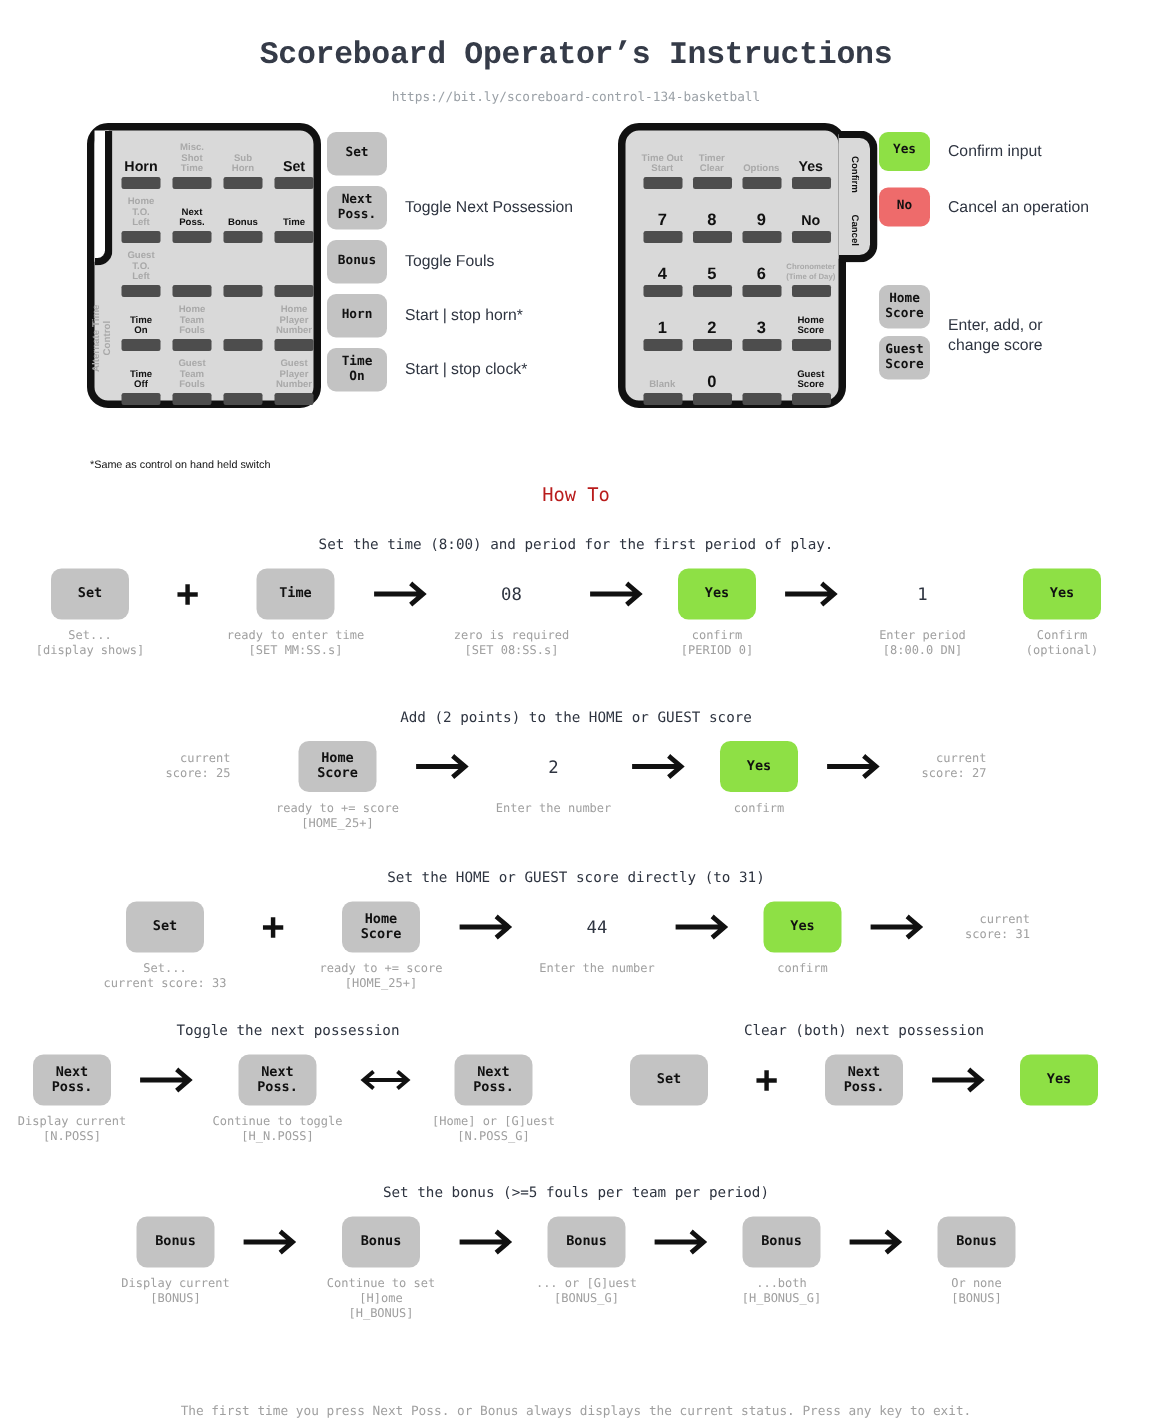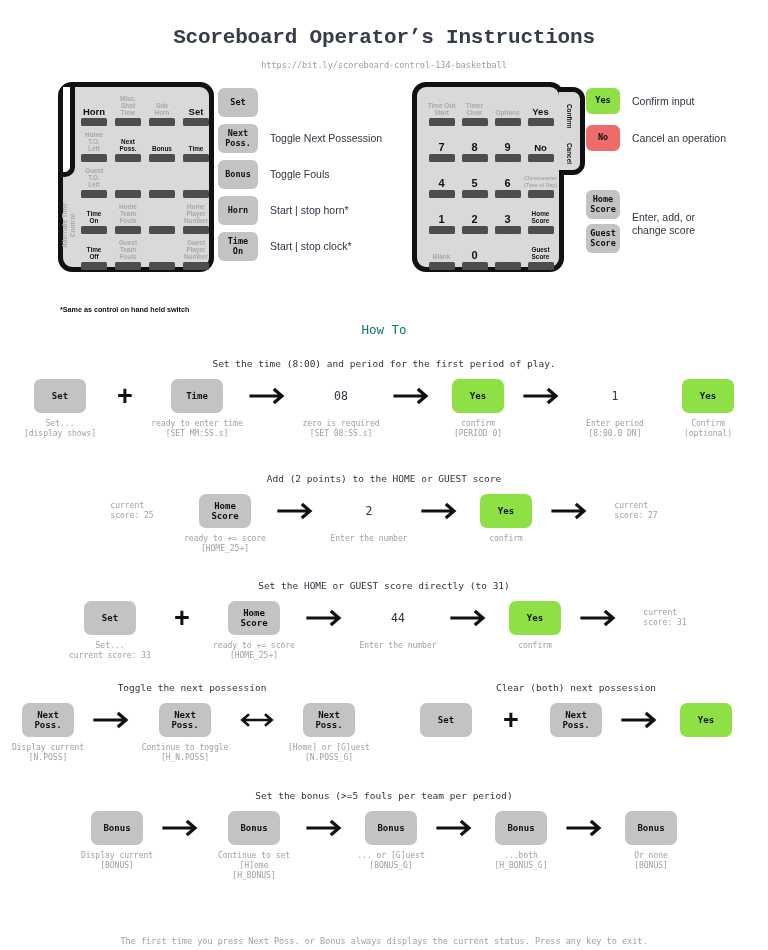--- a/index.html
+++ b/index.html
@@ -124,29 +124,29 @@
   }
   .key.green { background: #8ee045; }
   .key.red   { background: #ee6b6b; }
   .legend-desc {
     font-size: 10.5px; color: #2e3440; line-height: 13px;
     white-space: pre-line; margin-left: 12px;
   }
 
   .footnote {
     position: absolute; left: 60px; top: 305px;
-    font-size: 7.2px; font-weight: bold; color: #111111;
+    font-size: 7.2px; font-weight: normal; color: #111111;
   }
 
   
   .howto-title {
     position: absolute; top: 322px; left: 0; width: 100%;
     text-align: center;
     font-family: "DejaVu Sans Mono", monospace;
-    font-size: 12.5px; color: #0f766e;
+    font-size: 12.5px; color: #b91c1c;
   }
 
   .flow-block { position: absolute; width: 100%; }
   .flow-caption {
     text-align: center;
     font-family: "DejaVu Sans Mono", monospace;
     font-size: 9.5px; color: #2e3440;
   }
   .flow-row {
     display: flex; align-items: flex-start; justify-content: center;
@@ -183,21 +183,21 @@
   }
   .conn.plus {
     font-size: 27px; font-weight: bold; color: #111111;
     line-height: 20px;
   }
   .conn svg { display: block; }
   .empty-note {
     height: 34px; display: flex; align-items: center; justify-content: center;
     font-family: "DejaVu Sans Mono", monospace;
     font-size: 8px; color: #a0a0a0; line-height: 10px;
-    text-align: left; white-space: pre-line;
+    text-align: right; white-space: pre-line;
   }
 
   .footer-note {
     position: absolute; top: 910px; left: 0; width: 100%;
     text-align: center;
     font-family: "DejaVu Sans Mono", monospace;
     font-size: 8.5px; color: #a0a0a0; margin-top: 26px;
   }
   .two-col { position: absolute; width: 100%; display: flex; }
   .col { flex: 1; }

